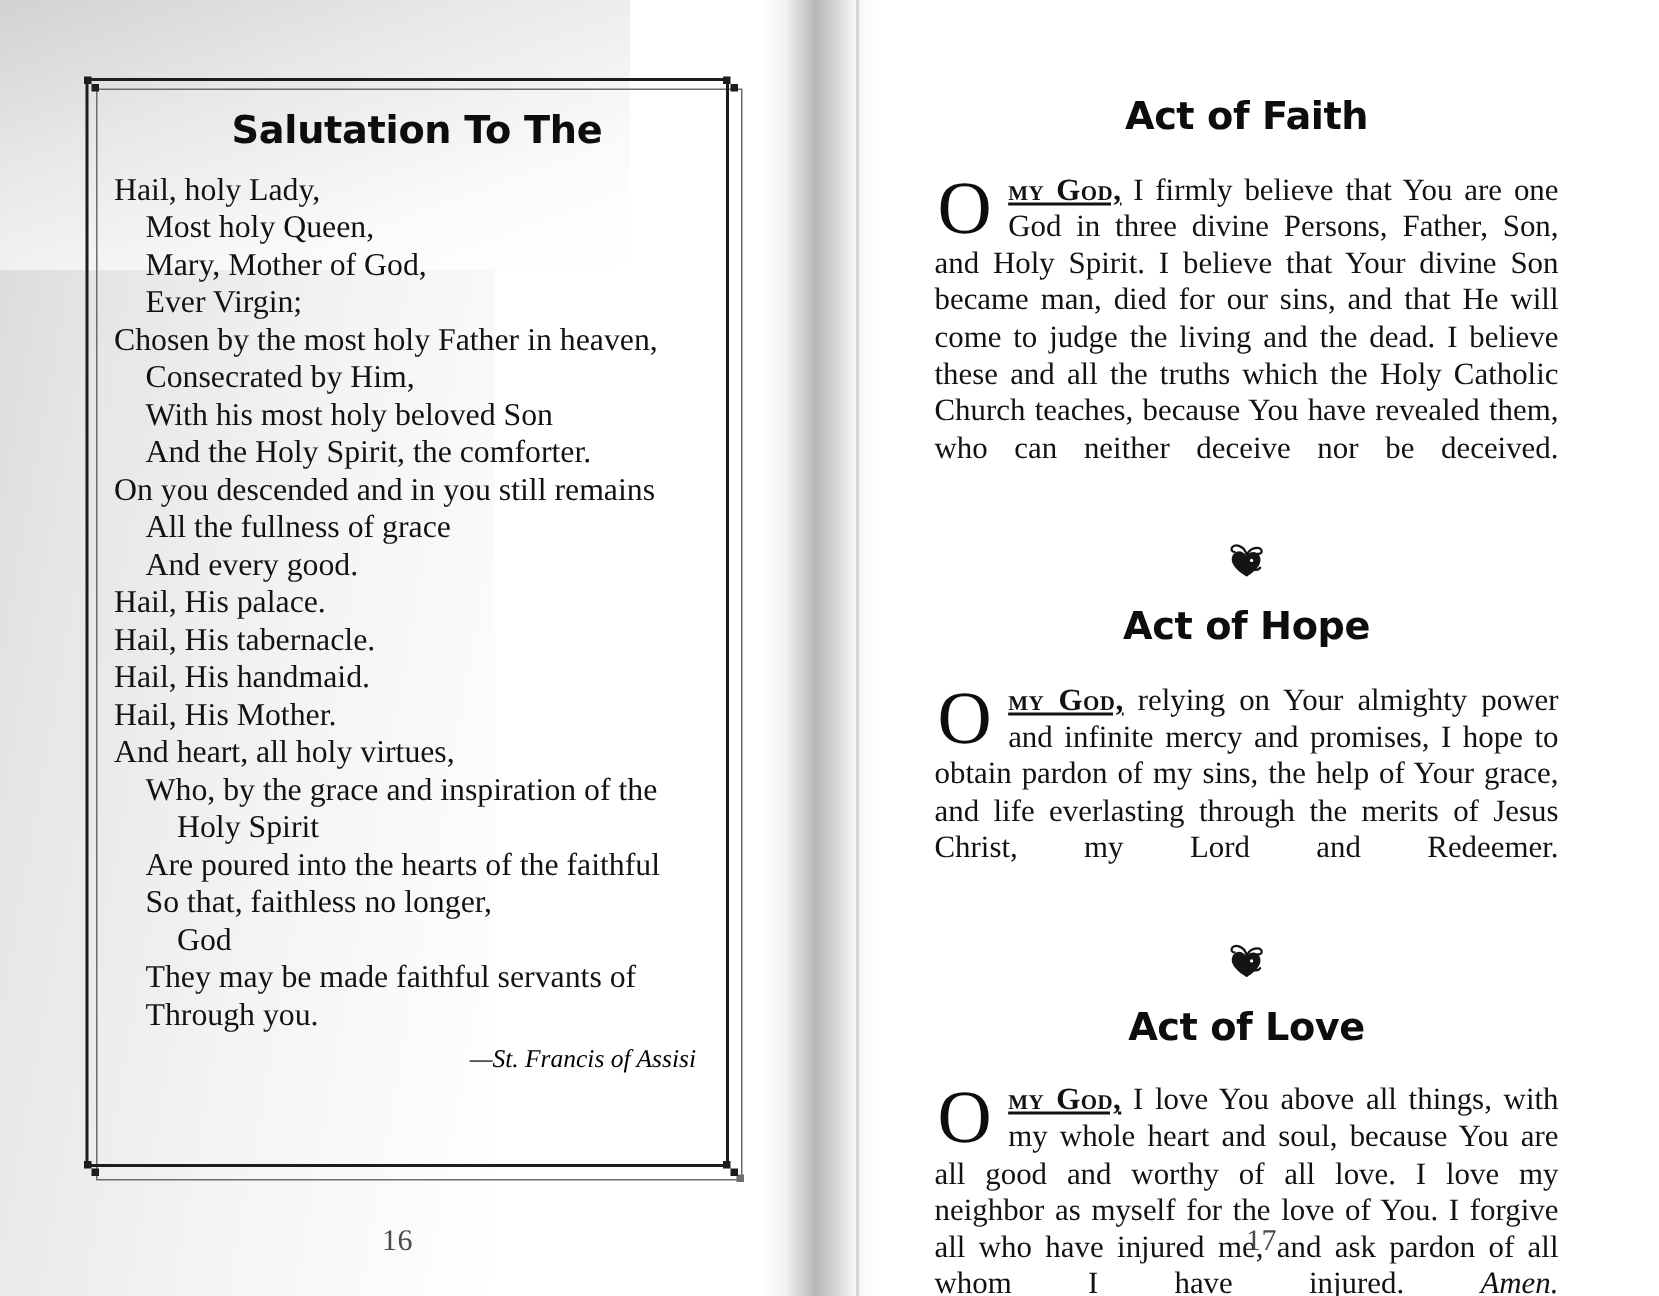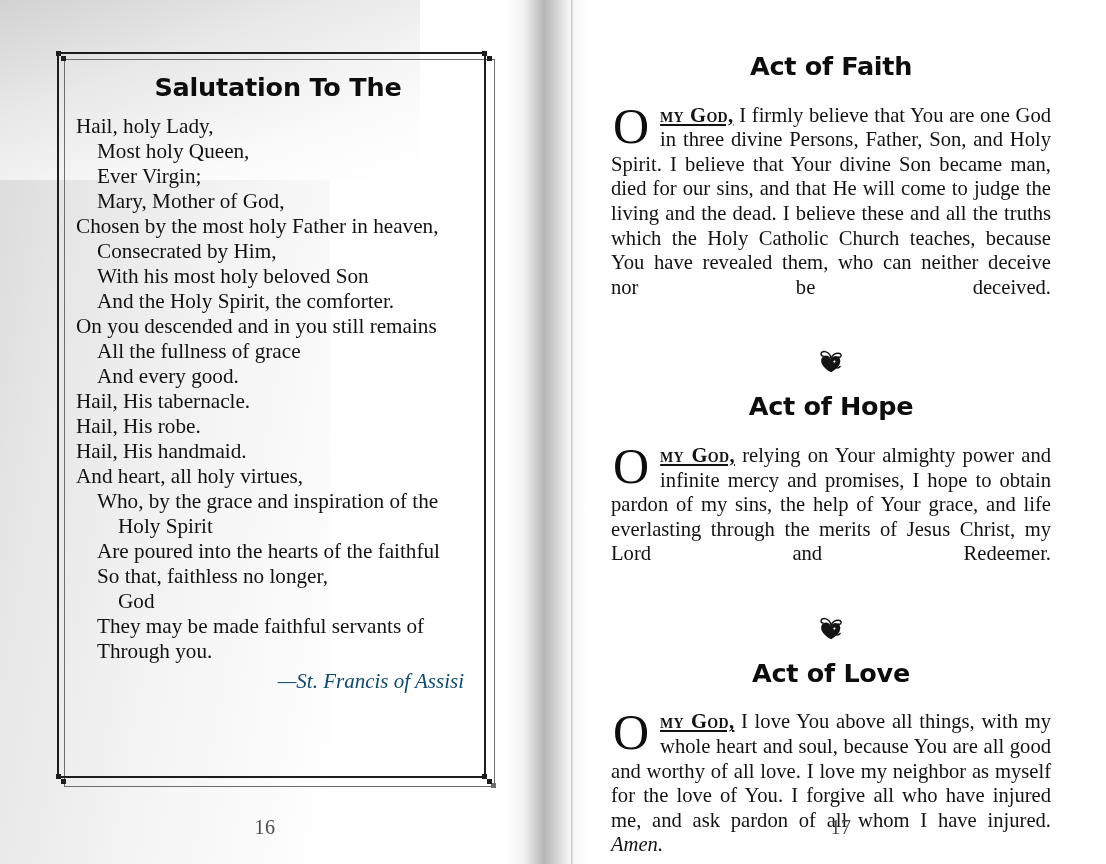--- a/index.html
+++ b/index.html
@@ -119,36 +119,36 @@
   .poem-lines {
     font-size: 21.2px;
     line-height: 25px;
     color: #121212;
   }
   .pl { white-space: nowrap; }
   .pl.i1 { padding-left: 21px; }
   .pl.i2 { padding-left: 42px; }
   .attribution {
     font-style: italic;
-    font-size: 21px;
+    font-size: 17px;
     line-height: 26px;
     text-align: right;
     padding-right: 16px;
     margin-top: 4px;
-    color: #0c4a6e;
+    color: #000000;
   }
 
   
   .prayers {
     position: absolute;
     left: 35px;
     top: 50px;
     width: 440px;
   }
-  .prayer { margin: 0; }
+  .prayer { margin: 12px; }
   .prayer-heading {
     font-family: "DejaVu Sans", "Liberation Sans", sans-serif;
     font-weight: bold;
     font-size: 25.5px;
     line-height: 32px;
     text-align: center;
     letter-spacing: -0.3px;
     color: #0d0d0d;
     margin: 0 0 3px 0;
   }
@@ -228,32 +228,33 @@
       <div class="step" style="right:3px;  bottom:3px;"></div>
     </div>
 
     <div class="poem-block">
       <h1 class="poem-title">
         <span>Salutation To The</span><br>
       </h1>
       <div class="poem-lines" id="poem-lines">
           <div class="pl">Hail, holy Lady,</div>
           <div class="pl i1">Most holy Queen,</div>
+          <div class="pl i1">Mary, Mother of God,</div>
           <div class="pl i1">Ever Virgin;</div>
-          <div class="pl i1">Mary, Mother of God,</div>
           <div class="pl">Chosen by the most holy Father in heaven,</div>
           <div class="pl i1">Consecrated by Him,</div>
           <div class="pl i1">With his most holy beloved Son</div>
           <div class="pl i1">And the Holy Spirit, the comforter.</div>
           <div class="pl">On you descended and in you still remains</div>
           <div class="pl i1">All the fullness of grace</div>
           <div class="pl i1">And every good.</div>
+          <div class="pl">Hail, His palace.</div>
           <div class="pl">Hail, His tabernacle.</div>
-          <div class="pl">Hail, His robe.</div>
           <div class="pl">Hail, His handmaid.</div>
+          <div class="pl">Hail, His Mother.</div>
           <div class="pl">And heart, all holy virtues,</div>
           <div class="pl i1">Who, by the grace and inspiration of the</div>
           <div class="pl i2">Holy Spirit</div>
           <div class="pl i1">Are poured into the hearts of the faithful</div>
           <div class="pl i1">So that, faithless no longer,</div>
           <div class="pl i2">God</div>
           <div class="pl i1">They may be made faithful servants of</div>
           <div class="pl i1">Through you.</div>
         </div>
       <div class="attribution">—St. Francis of Assisi</div>

